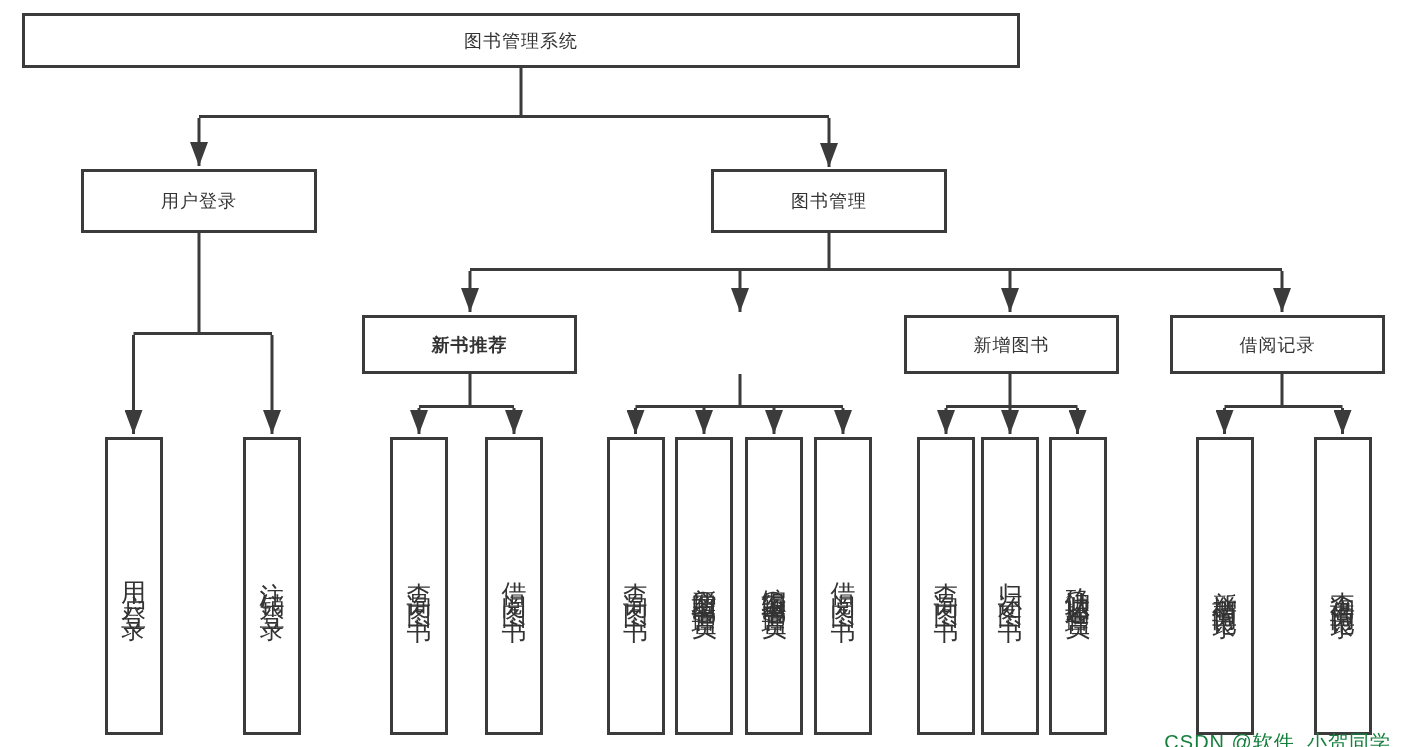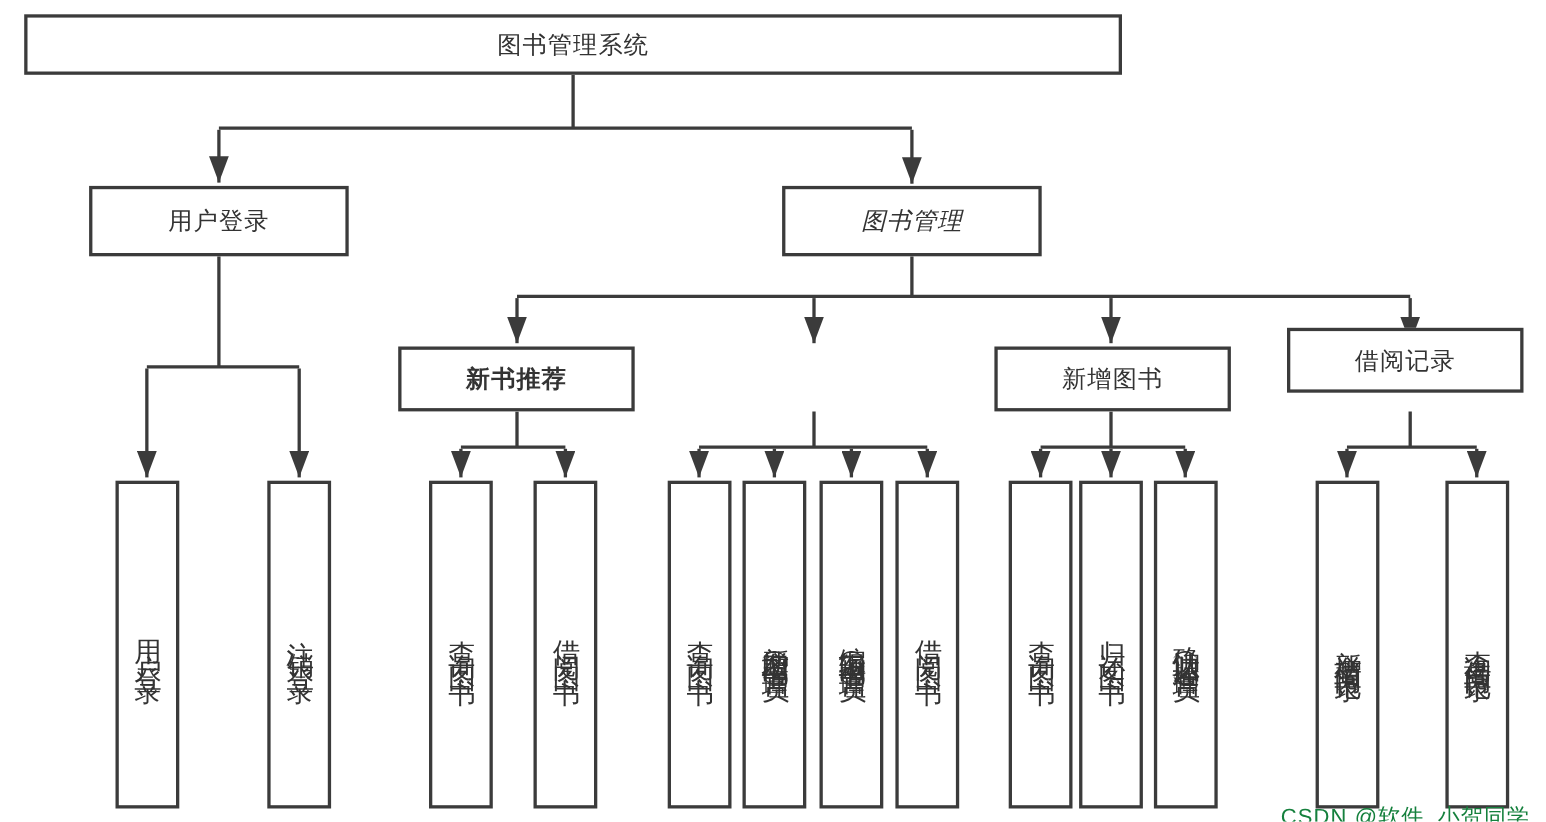--- a/index.html
+++ b/index.html
@@ -28,21 +28,21 @@
     box-sizing: border-box;
     border: 3px solid #3b3b3b;
     background: #ffffff;
     color: #333333;
     display: flex;
     align-items: center;
     justify-content: center;
     z-index: 2;
   }
   .hbox {
-    font-size: 22px;
+    font-size: 18px;
     letter-spacing: 1px;
     white-space: nowrap;
   }
   .vbox {
     writing-mode: vertical-rl;
     text-orientation: mixed;
     font-size: 25px;
     line-height: 1;
   }
   .ls-wide  { letter-spacing: 12px; }
@@ -112,25 +112,25 @@
       <line x1="1077.5" y1="408" x2="1077.5" y2="434" marker-end="url(#arr)"></line>
 
       <line x1="1224.5" y1="408" x2="1224.5" y2="434" marker-end="url(#arr)"></line>
       <line x1="1342.5" y1="408" x2="1342.5" y2="434" marker-end="url(#arr)"></line>
     </g>
   </svg>
 
   <div class="node hbox" style="left:22px; top:13px; width:998px; height:55px;">图书管理系统</div>
 
   <div class="node hbox" style="left:81px; top:169px; width:236px; height:64px;">用户登录</div>
-  <div class="node hbox" style="left:711px; top:169px; width:236px; height:64px;font-style:italic;">图书管理</div>
+  <div class="node hbox" style="left:711px; top:169px; width:236px; height:64px;">图书管理</div>
 
   <div class="node hbox" style="left:362px; top:315px; width:215px; height:59px;font-weight:bold;">新书推荐</div>
   <div class="node hbox" style="left:904px; top:315px; width:215px; height:59px;">新增图书</div>
-  <div class="node hbox" style="left:1170px; top:298px; width:215px; height:59px;">借阅记录</div>
+  <div class="node hbox" style="left:1170px; top:315px; width:215px; height:59px;">借阅记录</div>
 
   <div class="node vbox ls-wide" style="left:104.5px; top:437px; width:58px; height:298px;">用户登录</div>
   <div class="node vbox ls-wide" style="left:243px; top:437px; width:58px; height:298px;">注销登录</div>
 
   <div class="node vbox ls-wide" style="left:390px; top:437px; width:58px; height:298px;">查询图书</div>
   <div class="node vbox ls-wide" style="left:485px; top:437px; width:58px; height:298px;">借阅图书</div>
 
   <div class="node vbox ls-wide" style="left:606.5px; top:437px; width:58px; height:298px;">查询图书</div>
   <div class="node vbox ls-tight" style="left:675px; top:437px; width:58px; height:298px;">新增图书（管理员）</div>
   <div class="node vbox ls-tight" style="left:745px; top:437px; width:58px; height:298px;">编辑图书（管理员）</div>

